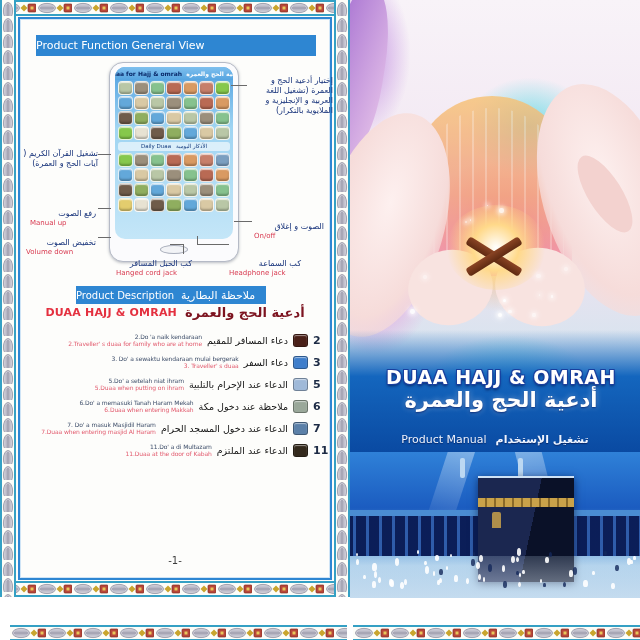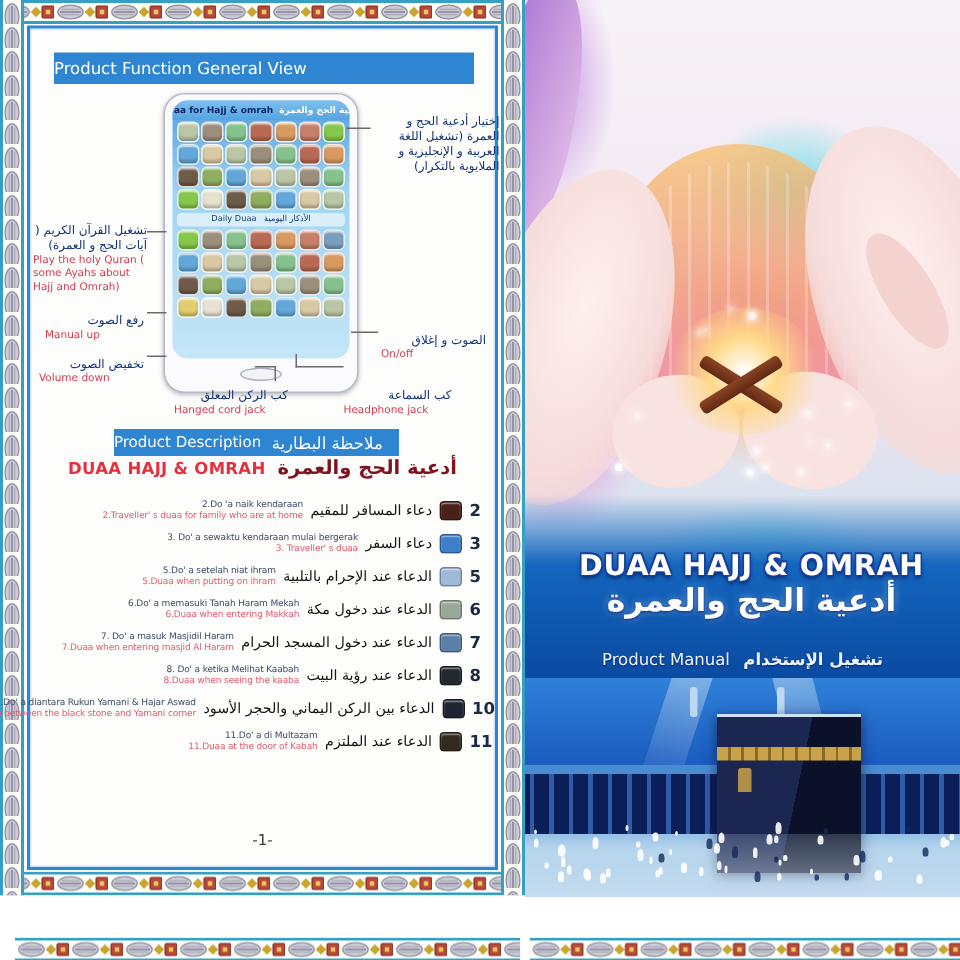--- a/index.html
+++ b/index.html
@@ -275,40 +275,39 @@
   <div class="pline" style="left:197px;top:244px;width:32px"></div>
   <div class="pline" style="left:170px;top:244px;width:14px"></div>
   <div class="pline v" style="left:183px;top:244px;height:10px"></div>
   <div class="pline v" style="left:197px;top:236px;height:9px"></div>
 
   <div class="ann ann-r" style="left:249px;top:64px;width:84px">
     <span class="ar">إختيار أدعية الحج و العمرة (تشغيل اللغة العربية و الإنجليزية و الملايوية بالتكرار)</span>
   </div>
   <div class="ann ann-l" style="left:22px;top:137px;width:76px">
     <span class="ar">تشغيل القرآن الكريم ( آيات الحج و العمرة)</span>
-    <span class="en">Play the holy Quran ( some Ayahs about Hajj and Omrah)</span>
   </div>
   <div class="ann ann-l" style="left:30px;top:197px;width:66px">
     <span class="ar">رفع الصوت</span>
     <span class="en">Manual up</span>
   </div>
   <div class="ann ann-l" style="left:26px;top:226px;width:70px">
     <span class="ar">تخفيض الصوت</span>
     <span class="en">Volume down</span>
   </div>
   <div class="ann ann-l" style="left:254px;top:210px;width:70px">
     <span class="ar">الصوت و إغلاق</span>
     <span class="en">On/off</span>
   </div>
   <div class="ann ann-l" style="left:229px;top:247px;width:72px">
     <span class="ar">كب السماعة</span>
     <span class="en">Headphone jack</span>
   </div>
   <div class="ann ann-l" style="left:116px;top:247px;width:76px">
-    <span class="ar">كب الركن المعلق</span>
+    <span class="ar">كب الحبل المسافر</span>
     <span class="en">Hanged cord jack</span>
   </div>
 
   <div class="hdr-bar hdr2">
     <span>Product Description</span>
     <span class="ar" dir="rtl">ملاحظة البطارية</span>
   </div>
 
   <div class="list-title">
     <span class="en">DUAA HAJJ &amp; OMRAH</span>
@@ -341,50 +340,32 @@
         </div>
         <div class="row-ar" dir="rtl">الدعاء عند الإحرام بالتلبية</div>
         <span class="row-icon" style="background: rgb(159, 185, 216);"></span>
         <div class="row-num">5</div>
       </div>
       <div class="duaa-row">
         <div class="latin">
           <div class="l1">6.Do' a memasuki Tanah Haram Mekah</div>
           <div class="l2">6.Duaa when entering Makkah</div>
         </div>
-        <div class="row-ar" dir="rtl">الدعاء عند دخول مكة</div>
+        <div class="row-ar" dir="rtl">ملاحظة عند دخول مكة</div>
         <span class="row-icon" style="background: rgb(154, 168, 154);"></span>
         <div class="row-num">6</div>
       </div>
       <div class="duaa-row">
         <div class="latin">
           <div class="l1">7. Do' a masuk Masjidil Haram</div>
           <div class="l2">7.Duaa when entering masjid Al Haram</div>
         </div>
         <div class="row-ar" dir="rtl">الدعاء عند دخول المسجد الحرام</div>
         <span class="row-icon" style="background: rgb(91, 128, 168);"></span>
         <div class="row-num">7</div>
-      </div>
-      <div class="duaa-row">
-        <div class="latin">
-          <div class="l1">8. Do' a ketika Melihat Kaabah</div>
-          <div class="l2">8.Duaa when seeing the kaaba</div>
-        </div>
-        <div class="row-ar" dir="rtl">الدعاء عند رؤية البيت</div>
-        <span class="row-icon" style="background: rgb(35, 40, 47);"></span>
-        <div class="row-num">8</div>
-      </div>
-      <div class="duaa-row">
-        <div class="latin">
-          <div class="l1">10.Do' a diantara Rukun Yamani &amp; Hajar Aswad</div>
-          <div class="l2">10.Duaa between the black stone and Yamani corner</div>
-        </div>
-        <div class="row-ar" dir="rtl">الدعاء بين الركن اليماني والحجر الأسود</div>
-        <span class="row-icon" style="background: rgb(30, 36, 51);"></span>
-        <div class="row-num">10</div>
       </div>
       <div class="duaa-row">
         <div class="latin">
           <div class="l1">11.Do' a di Multazam</div>
           <div class="l2">11.Duaa at the door of Kabah</div>
         </div>
         <div class="row-ar" dir="rtl">الدعاء عند الملتزم</div>
         <span class="row-icon" style="background: rgb(51, 41, 28);"></span>
         <div class="row-num">11</div>
       </div>

